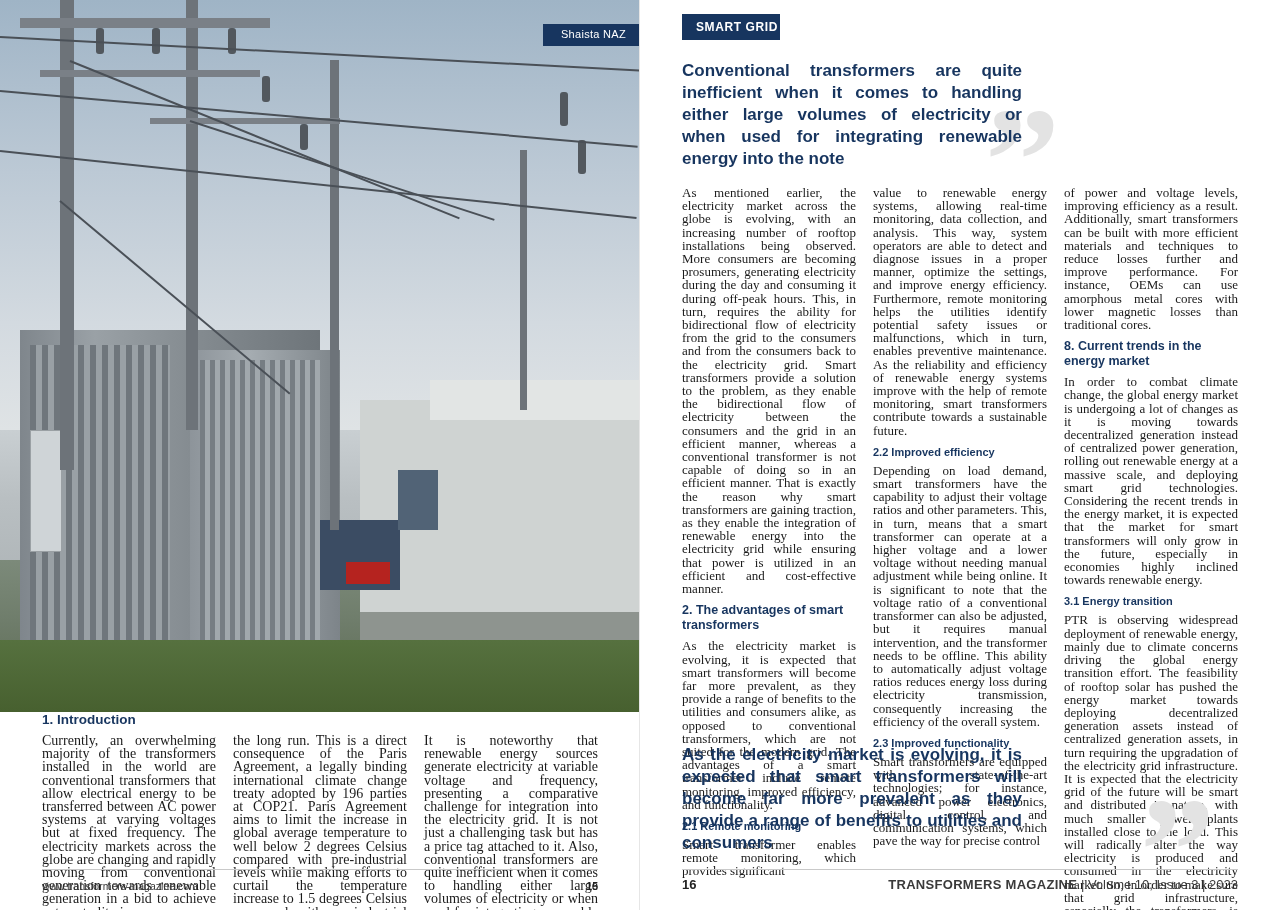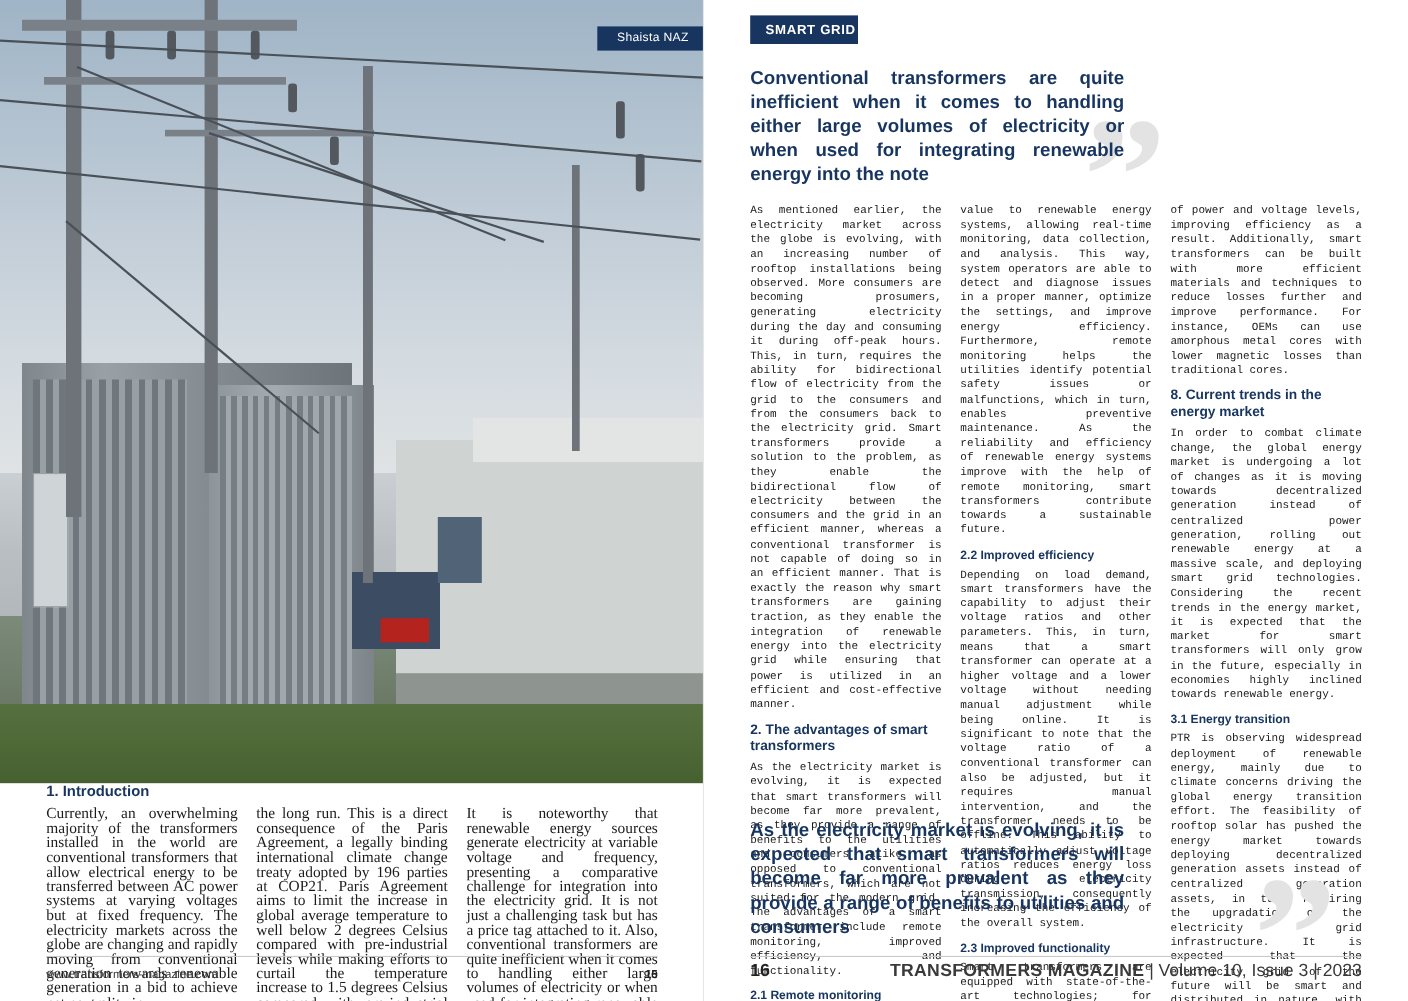--- a/index.html
+++ b/index.html
@@ -91,38 +91,38 @@
   }
   .quote-mark{
     position:absolute;font-family:"Liberation Serif", serif;
     color:#e3e3e3;font-weight:bold;font-size:150px;line-height:100px;
     user-select:none;z-index:1;
   }
   .q1{left:345px;top:110px;}
   .q2{left:500px;top:800px;}
   .rcols{position:absolute;left:42px;top:186px;width:556px;display:flex;gap:17px;}
   .rcol{width:174px;}
-  .rcol p{margin:0 0 8px 0;font-size:10px;line-height:13.2px;text-align:justify;hyphens:auto;font-family:Liberation Mono, monospace;}
+  .rcol p{margin:0 0 8px 0;font-size:13px;line-height:13.2px;text-align:justify;hyphens:auto;}
   .h2{
     font-family:"Liberation Sans", sans-serif;font-weight:bold;
     font-size:12.5px;line-height:15px;color:#17355f;margin:4px 0 6px 0;
   }
   .h3{
     font-family:"Liberation Sans", sans-serif;font-weight:bold;
     font-size:11px;line-height:14px;color:#17355f;margin:4px 0 5px 0;
   }
   .pull-bottom{
     position:absolute;left:42px;bottom:56px;width:340px;
     font-family:"Liberation Sans", sans-serif;font-weight:bold;
     font-size:17px;line-height:22px;color:#17355f;text-align:justify;z-index:3;
   }
   .rfoot{
     position:absolute;left:42px;right:42px;bottom:18px;
     display:flex;justify-content:space-between;align-items:center;
-    font-family:"Liberation Sans", sans-serif;font-size:16px;color:#3a3a3a;
+    font-family:"Liberation Sans", sans-serif;font-size:13px;color:#3a3a3a;
   }
   .rfoot .pg{font-weight:bold;color:#222;}
   .rfoot .mag{font-weight:bold;letter-spacing:.3px;}
   .rrule{position:absolute;left:42px;right:42px;bottom:40px;height:1px;background:#c9c9c9;}
   .gutter{position:absolute;left:639px;top:0;width:2px;height:910px;background:#e6e6e6;}
 </style>
 </head>
 <body>
 
 <div class="spread">

